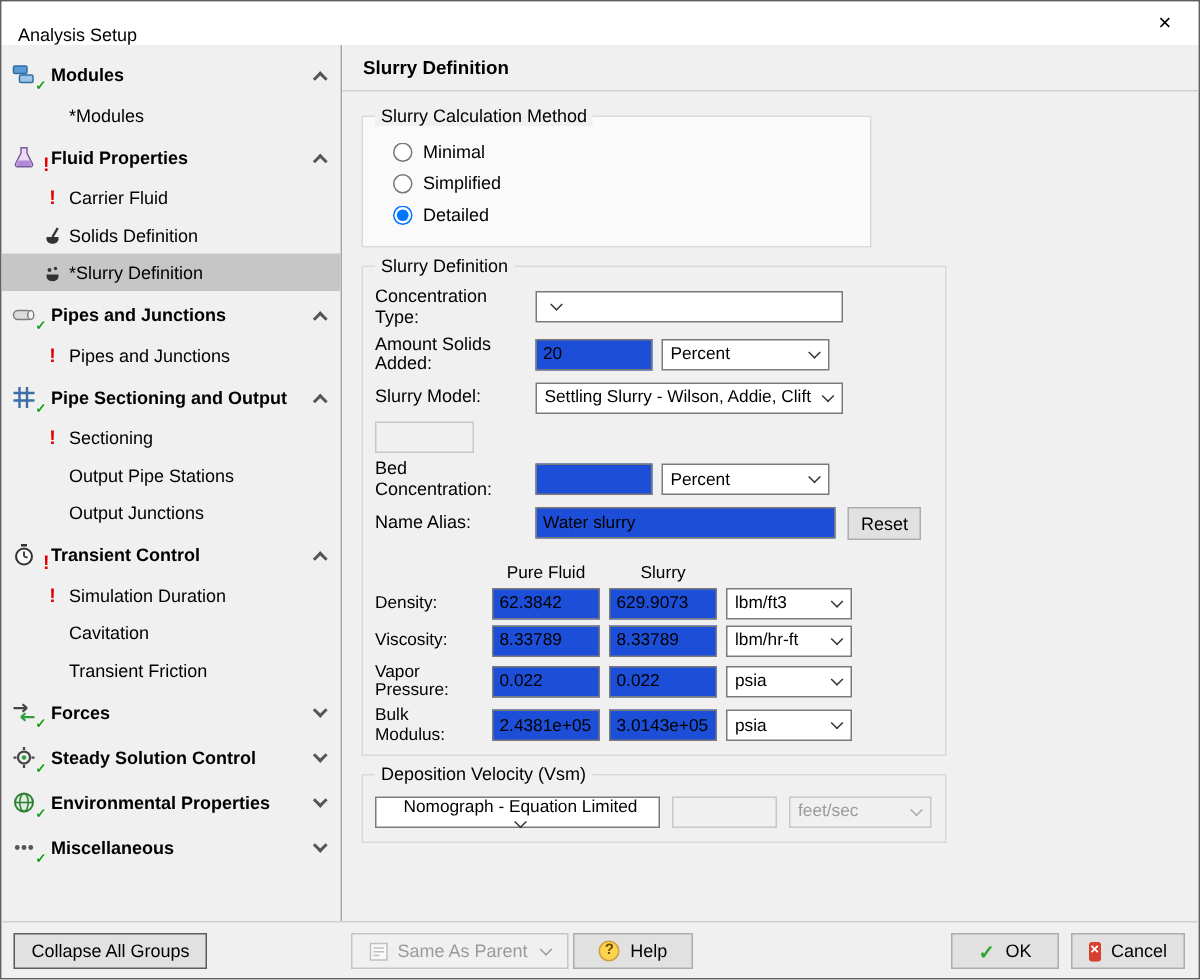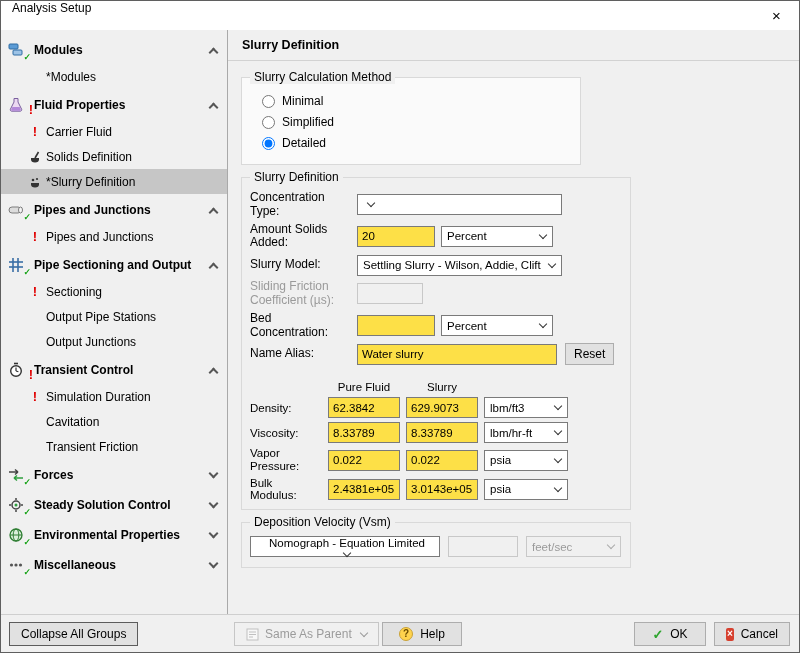--- a/index.html
+++ b/index.html
@@ -1,21 +1,21 @@
 <!DOCTYPE html>
 <html><head>
 <meta charset="utf-8">
 <style>
   html,body{margin:0;padding:0;background:#cfcfcf;}
   *{box-sizing:border-box;}
   .window{width:800px;height:653px;border:1px solid #5f5f5f;background:#f0f0f0;
     display:flex;flex-direction:column;font-family:"Liberation Sans",sans-serif;
     font-size:12px;color:#000;position:relative;overflow:hidden;}
   
-  .titlebar{height:29px;background:#ffffff;display:flex;align-items:flex-start;flex:0 0 auto;}
+  .titlebar{height:29px;background:#ffffff;display:flex;align-items:flex-end;flex:0 0 auto;}
   .titlebar .title{padding-left:11px;font-size:12px;}
   .close-btn{margin-left:auto;width:45px;height:100%;display:flex;align-items:center;
     justify-content:center;font-size:15px;cursor:default;}
   
   .body{flex:1;display:flex;min-height:0;}
   .sidebar{width:227px;flex:0 0 auto;border-right:1px solid #a9a9a9;background:#f0f0f0;
     overflow:hidden;padding-top:4px;}
   .grp{display:flex;align-items:center;height:28px;padding:0 10px 0 7px;font-weight:bold;margin-top:2px;}
   .ic{width:19px;height:17px;position:relative;margin-right:7px;flex:0 0 auto;}
   .ic svg{display:block;}
@@ -39,21 +39,21 @@
   .gbox.white{background:#fafafa;}
   .gtitle{position:absolute;top:-8px;left:8px;background:#f0f0f0;padding:0 4px;font-size:12px;}
   .w340{width:340px;} .w390{width:390px;}
   
   .radio-row{display:flex;align-items:center;gap:7px;margin:3px 0 7px 12px;}
   .radio-row input{width:13px;height:13px;margin:0;}
   
   .frow{display:flex;align-items:center;margin-bottom:4px;min-height:22px;}
   .flabel{width:107px;flex:0 0 auto;padding-right:20px;line-height:1.15;}
   .flabel.dis{color:#9a9a9a;}
-  .tbox{height:21px;border:1px solid #7a7a7a;background:#fde047;padding:0 4px;
+  .tbox{height:21px;border:1px solid #7a7a7a;background:#1d4ed8;padding:0 4px;
     font-family:"Liberation Sans",sans-serif;font-size:11.5px;color:#000;}
   .tbox:disabled{background:#f0f0f0;border-color:#c8c8c8;color:#888;}
   .combo{height:21px;border:1px solid #7a7a7a;background:#fff;display:inline-flex;
     align-items:center;padding:0 1px 0 5px;font-size:11.5px;white-space:nowrap;cursor:default;}
   .combo .ctext{flex:1;overflow:hidden;text-overflow:ellipsis;}
   .carr{width:16px;display:flex;align-items:center;justify-content:center;flex:0 0 auto;}
   .carr i{width:6px;height:6px;border-right:1.5px solid #333;border-bottom:1.5px solid #333;
     transform:rotate(45deg);margin-top:-3px;}
   .combo.dis{background:#f0f0f0;border-color:#c8c8c8;color:#9a9a9a;}
   .combo.dis .carr i{border-color:#aaa;}
@@ -339,21 +339,20 @@
             <span class="flabel">Slurry Model:</span>
             <div class="combo w205">
               <span class="ctext">Settling Slurry - Wilson, Addie, Clift</span>
               <span class="carr">
                   <i></i>
                 </span>
             </div>
           </div>
 
           <div class="frow">
-            <span class="flabel dis">Sliding Friction Coefficient (µs):</span>
             <input class="tbox w66" disabled="" value="" style="">
           </div>
 
           <div class="frow">
             <span class="flabel">Bed Concentration:</span>
             <input class="tbox w78" value="" style="">
             <div class="combo w112 gap6">
               <span class="ctext">Percent</span>
               <span class="carr">
                   <i></i>

